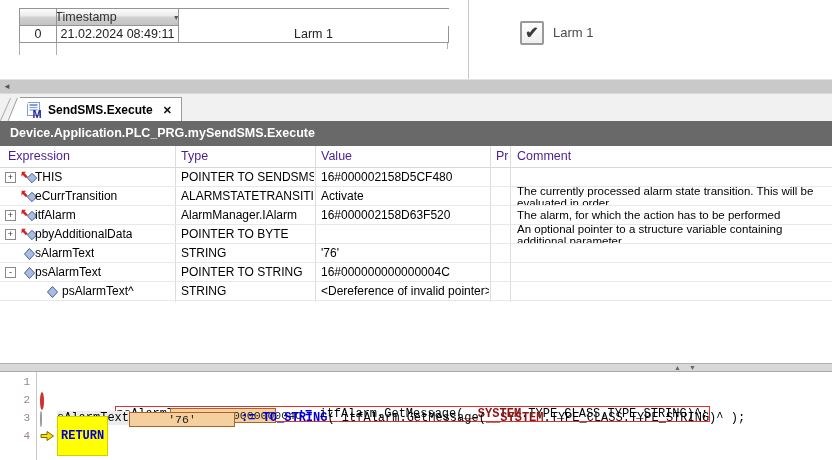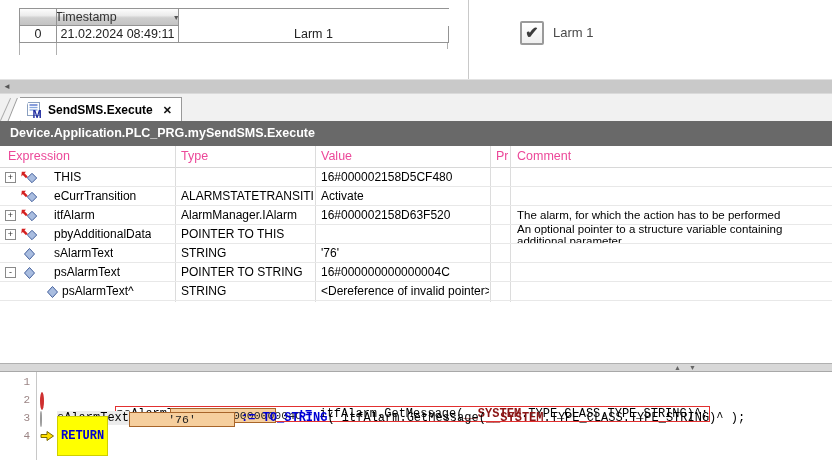--- a/index.html
+++ b/index.html
@@ -39,31 +39,31 @@
                border-left:1px solid #999;transform:skewX(-22deg);}
   .tab-label{font-size:12px;font-weight:bold;margin-left:5px;white-space:nowrap;}
   .tab-close{font-size:11px;font-weight:bold;margin-left:10px;color:#111;cursor:default;}
 
   
   .crumb-bar{position:absolute;left:0;top:121px;width:832px;height:25px;background:#696969;
              color:#fff;font-weight:bold;font-size:12.5px;line-height:25px;padding-left:10px;box-sizing:border-box;white-space:nowrap;}
 
   
   .w-header{position:absolute;left:0;top:146px;width:832px;height:22px;background:#fff;border-bottom:1px solid #d8d8d8;box-sizing:border-box;}
-  .w-h{position:absolute;top:3px;font-size:12.5px;color:#ec4899;white-space:nowrap;overflow:hidden;}
+  .w-h{position:absolute;top:3px;font-size:12.5px;color:#4c1d95;white-space:nowrap;overflow:hidden;}
   .w-h-expr{left:8px;}.w-h-type{left:181px;}.w-h-val{left:321px;}
   .w-h-prep{left:496px;width:12px;}.w-h-com{left:517px;}
   .w-colsep{position:absolute;top:146px;height:156px;width:1px;background:#dcdcdc;}
   .w-row{position:absolute;left:0;width:832px;height:19px;border-bottom:1px solid #e8e8e8;box-sizing:border-box;overflow:hidden;}
   .w-expand{position:absolute;left:5px;top:4px;width:9px;height:9px;box-sizing:content-box;border:1px solid #8a8a8a;
             background:#fff;font-size:9px;line-height:9px;text-align:center;color:#333;}
   .w-icon{position:absolute;left:21px;top:3px;}
   .w-icon.child{left:44px;}
   .w-cell{position:absolute;top:2px;font-size:12px;color:#000;white-space:nowrap;overflow:hidden;}
-  .w-expr{left:54px;}
+  .w-expr{left:35px;}
   .w-expr.child{left:62px;}
   .w-type{left:181px;width:133px;}
   .w-val{left:321px;width:168px;}
   .w-com{left:517px;width:313px;font-size:11.5px;line-height:12px;white-space:normal;}
   .w-com.two{top:-2px;height:24px;}
   .w-com.one{top:3px;}
 
   
   .splitter{position:absolute;left:0;top:363px;width:832px;height:9px;background:#d8d8d8;
             border-top:1px solid #b0b0b0;border-bottom:1px solid #a8a8a8;box-sizing:border-box;}
@@ -156,31 +156,33 @@
   <div class="w-colsep" style="left:490px;"></div>
   <div class="w-colsep" style="left:510px;"></div>
 
   <div class="w-row" style="top:168px;">
     <div class="w-expand">+</div>
     <svg class="w-icon" width="17" height="13" viewBox="0 0 17 13">
       <polygon points="11,2.3 15.7,7 11,11.7 6.3,7" fill="#a9bde0" stroke="#44609c" stroke-width="1"></polygon>
       <path d="M0.8 0.8 h4.2 l-1.5 1.5 3.2 3.2 -1.7 1.7 -3.2 -3.2 -1.5 1.5 z" fill="#d42020"></path>
     </svg>
     <div class="w-cell w-expr">THIS</div>
+    <div class="w-cell w-type">POINTER TO SENDSMS</div>
     <div class="w-cell w-val">16#000002158D5CF480</div>
   </div>
 
   <div class="w-row" style="top:187px;">
     <svg class="w-icon" width="17" height="13" viewBox="0 0 17 13">
       <polygon points="11,2.3 15.7,7 11,11.7 6.3,7" fill="#a9bde0" stroke="#44609c" stroke-width="1"></polygon>
       <path d="M0.8 0.8 h4.2 l-1.5 1.5 3.2 3.2 -1.7 1.7 -3.2 -3.2 -1.5 1.5 z" fill="#d42020"></path>
     </svg>
     <div class="w-cell w-expr">eCurrTransition</div>
     <div class="w-cell w-type">ALARMSTATETRANSITION</div>
     <div class="w-cell w-val">Activate</div>
+    <div class="w-cell w-com two">The currently processed alarm state transition. This will be evaluated in order</div>
   </div>
 
   <div class="w-row" style="top:206px;">
     <div class="w-expand">+</div>
     <svg class="w-icon" width="17" height="13" viewBox="0 0 17 13">
       <polygon points="11,2.3 15.7,7 11,11.7 6.3,7" fill="#a9bde0" stroke="#44609c" stroke-width="1"></polygon>
       <path d="M0.8 0.8 h4.2 l-1.5 1.5 3.2 3.2 -1.7 1.7 -3.2 -3.2 -1.5 1.5 z" fill="#d42020"></path>
     </svg>
     <div class="w-cell w-expr">itfAlarm</div>
     <div class="w-cell w-type">AlarmManager.IAlarm</div>
@@ -188,21 +190,21 @@
     <div class="w-cell w-com one">The alarm, for which the action has to be performed</div>
   </div>
 
   <div class="w-row" style="top:225px;">
     <div class="w-expand">+</div>
     <svg class="w-icon" width="17" height="13" viewBox="0 0 17 13">
       <polygon points="11,2.3 15.7,7 11,11.7 6.3,7" fill="#a9bde0" stroke="#44609c" stroke-width="1"></polygon>
       <path d="M0.8 0.8 h4.2 l-1.5 1.5 3.2 3.2 -1.7 1.7 -3.2 -3.2 -1.5 1.5 z" fill="#d42020"></path>
     </svg>
     <div class="w-cell w-expr">pbyAdditionalData</div>
-    <div class="w-cell w-type">POINTER TO THIS</div>
+    <div class="w-cell w-type">POINTER TO BYTE</div>
     <div class="w-cell w-com two">An optional pointer to a structure variable containing additional parameter</div>
   </div>
 
   <div class="w-row" style="top:244px;">
     <svg class="w-icon" width="17" height="13" viewBox="0 0 17 13">
       <polygon points="8.5,1.5 13.5,7 8.5,12.5 3.5,7" fill="#a9bde0" stroke="#44609c" stroke-width="1"></polygon>
     </svg>
     <div class="w-cell w-expr">sAlarmText</div>
     <div class="w-cell w-type">STRING</div>
     <div class="w-cell w-val">'76'</div>

